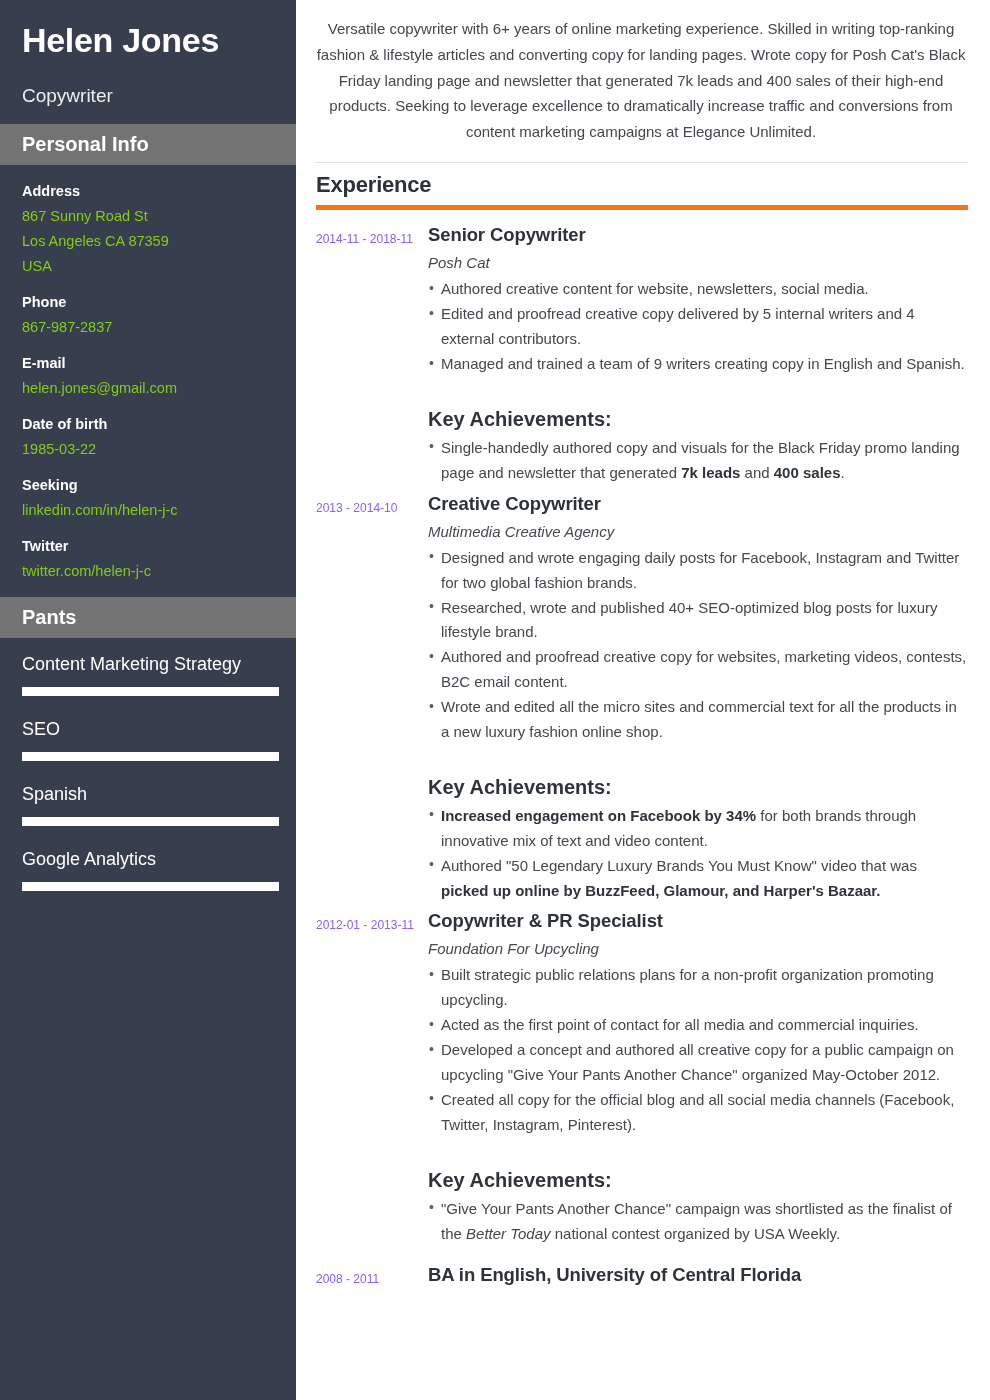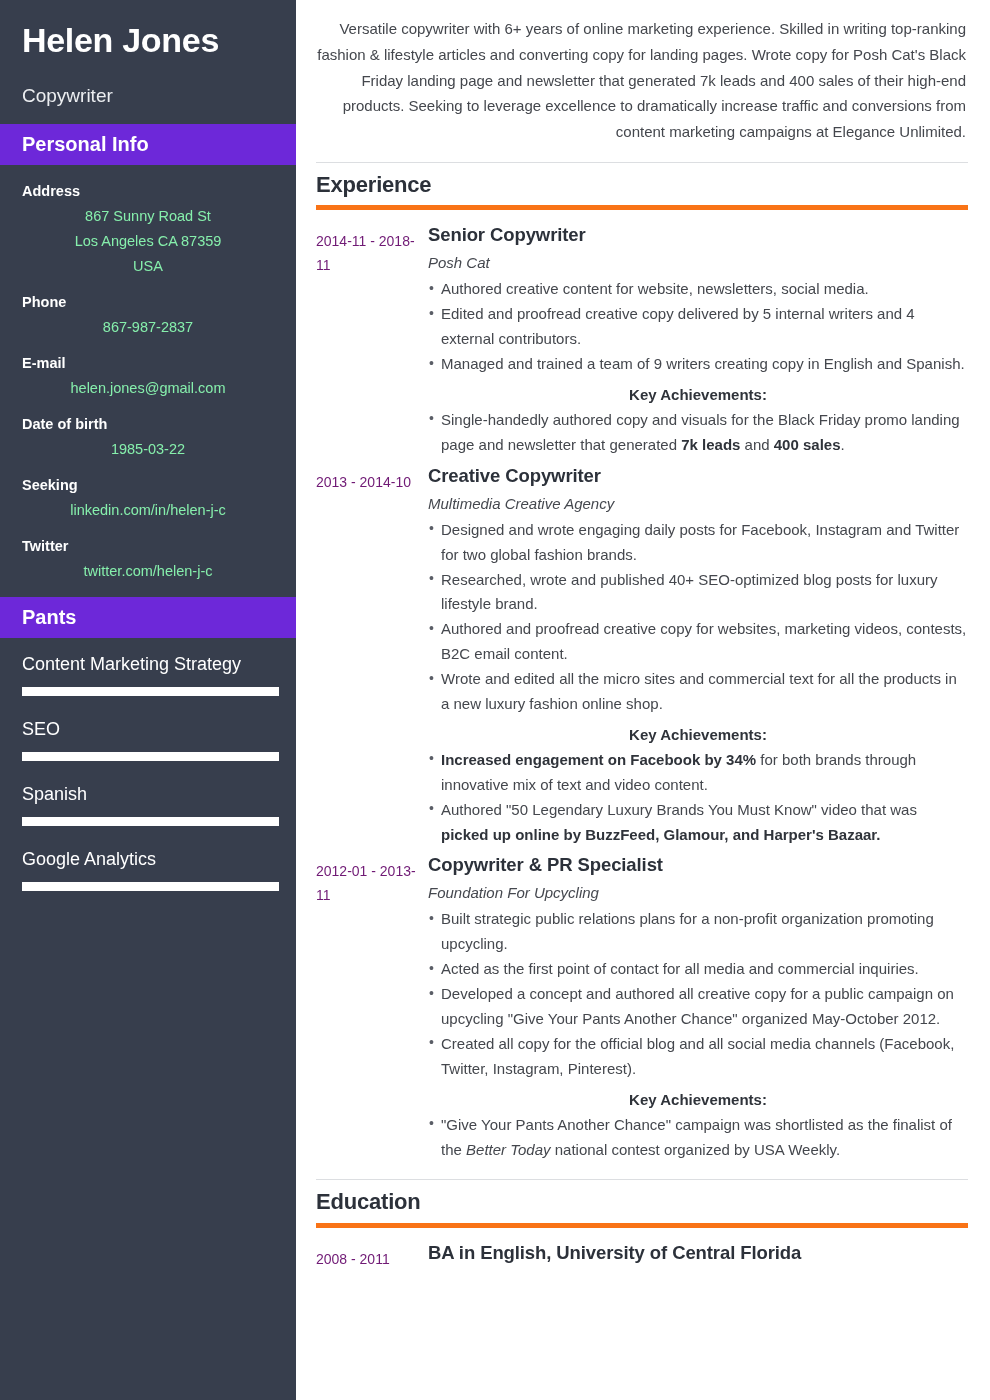--- a/index.html
+++ b/index.html
@@ -42,21 +42,21 @@
   }
   .sb-role {
     margin-top: 25px;
     font-size: 19px;
     font-weight: normal;
     color: #eceef1;
     line-height: 1.2;
   }
 
   .sb-band {
-    background: #6d28d9;
+    background: #737373;
     padding: 9px 22px 10px 22px;
   }
   .sb-band-title {
     font-size: 20px;
     font-weight: bold;
     color: #ffffff;
     line-height: 1.1;
   }
 
   .sb-body {
@@ -66,23 +66,22 @@
   .info-group { margin-bottom: 13px; }
   .info-label {
     font-size: 14.5px;
     font-weight: bold;
     color: #ffffff;
     line-height: 1.45;
     margin-bottom: 2px;
   }
   .info-value {
     font-size: 14.5px;
-    color: #86efac;
+    color: #84cc16;
     line-height: 1.72;
-    text-align: center;
   }
 
   .skills-body { padding: 14px 22px 0 22px; }
   .skill { margin-bottom: 21px; }
   .skill-name {
     font-size: 18px;
     color: #ffffff;
     line-height: 1.4;
     margin-bottom: 10px;
   }
@@ -101,21 +100,21 @@
     flex: 1 1 auto;
     padding: 16px 22px 0 20px;
     color: #3a3f47;
     min-width: 0;
   }
 
   .summary {
     font-size: 15px;
     line-height: 1.72;
     color: #44474d;
-    text-align: right;
+    text-align: center;
     padding-right: 2px;
   }
 
   .section {
     margin-top: 17px;
   }
   .section-head {
     border-top: 1px solid #dcdee1;
     border-bottom: 5px solid #f97316;
     padding: 9px 0 8px 0;
@@ -130,23 +129,23 @@
   }
 
   .entry {
     display: flex;
     align-items: flex-start;
     margin-bottom: 6px;
   }
   .entry-dates {
     flex: 0 0 112px;
     width: 112px;
-    font-size: 14px;
+    font-size: 12px;
     line-height: 1.72;
-    color: #701a75;
+    color: #8b5cf6;
     padding-top: 6px;
   }
   .entry-body {
     flex: 1 1 auto;
     min-width: 0;
   }
   .entry-title {
     font-size: 18.5px;
     font-weight: bold;
     color: #2c313a;
@@ -178,27 +177,26 @@
   ul.bullets li::before {
     content: "•";
     position: absolute;
     left: 1px;
     top: -0.5px;
     color: #5a5e66;
     font-size: 14px;
   }
 
   .ka-title {
-    font-size: 15px;
+    font-size: 20px;
     font-weight: bold;
     color: #2f333a;
     line-height: 1.6;
-    margin-top: 6px;
+    margin-top: 26px;
     margin-bottom: 1px;
-    text-align: center;
   }
 
   b, strong { font-weight: bold; color: #2f333a; }
   i, em { font-style: italic; }
 
   .edu-entry { margin-top: 2px; }
   .edu-entry .entry-title { font-size: 18.5px; }
 </style>
 </head>
 <body>
@@ -335,23 +333,20 @@
               <div class="ka-title">Key Achievements:</div>
               <ul class="bullets">
                 <li>"Give Your Pants Another Chance" campaign was shortlisted as the finalist of the <i>Better Today</i> national contest organized by USA Weekly.</li>
               </ul>
             </div>
           </div>
         </div>
     </section>
 
     <section class="section">
-      <div class="section-head">
-        <div class="section-title">Education</div>
-      </div>
       <div id="education-entries">
           <div class="entry edu-entry">
             <div class="entry-dates">2008 - 2011</div>
             <div class="entry-body">
               <div class="entry-title">BA in English, University of Central Florida</div>
             </div>
           </div>
         </div>
     </section>
 

